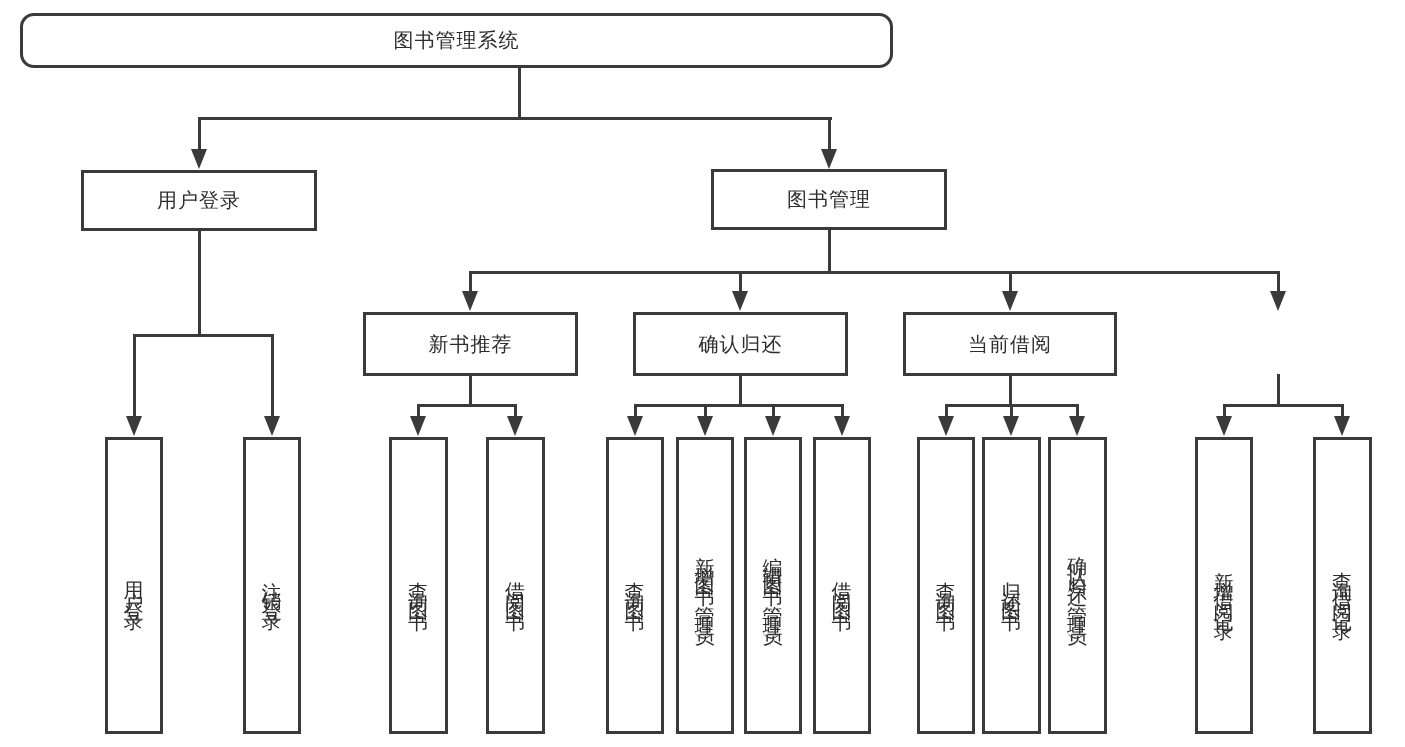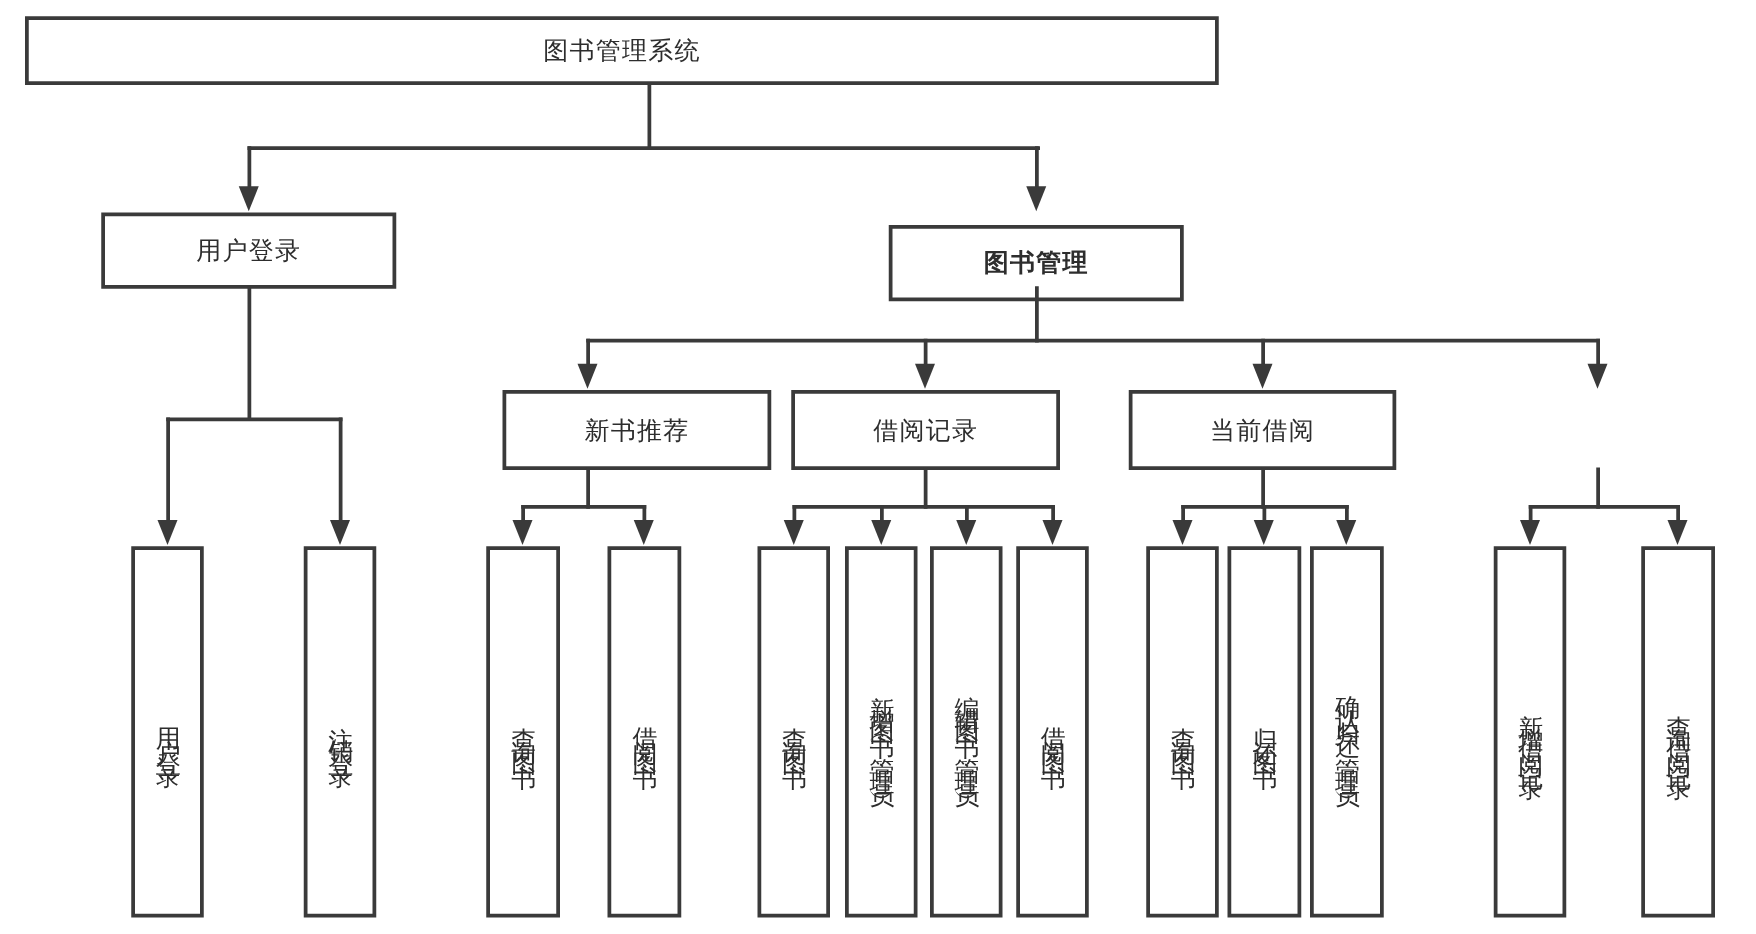--- a/index.html
+++ b/index.html
@@ -50,27 +50,27 @@
     letter-spacing:1px;
     z-index:5;
     white-space:nowrap;
   }
 </style>
 </head>
 <body>
 
 <div class="canvas">
 
-  <div class="box" style="left:20px;top:13px;width:955px;height:55px;">图书管理系统</div>
+  <div class="box" style="left:20px;top:13px;width:873px;height:55px;border-radius:14px;">图书管理系统</div>
 
   <div class="box" style="left:81px;top:170px;width:236px;height:61px;">用户登录</div>
-  <div class="box" style="left:711px;top:180px;width:236px;height:61px;font-weight:bold;">图书管理</div>
+  <div class="box" style="left:711px;top:169px;width:236px;height:61px;">图书管理</div>
 
-  <div class="box" style="left:363px;top:312px;width:215px;height:64px;margin-left:39px;">新书推荐</div>
-  <div class="box" style="left:633px;top:312px;width:215px;height:64px;">借阅记录</div>
+  <div class="box" style="left:363px;top:312px;width:215px;height:64px;">新书推荐</div>
+  <div class="box" style="left:633px;top:312px;width:215px;height:64px;">确认归还</div>
   <div class="box" style="left:903px;top:312px;width:214px;height:64px;text-align:center;">当前借阅</div>
 
   <div class="box leaf" style="left:105px;top:437px;width:58px;height:297px;">用户登录</div>
   <div class="box leaf" style="left:243px;top:437px;width:58px;height:297px;">注销登录</div>
 
   <div class="box leaf" style="left:389px;top:437px;width:59px;height:297px;">查询图书</div>
   <div class="box leaf" style="left:486px;top:437px;width:59px;height:297px;">借阅图书</div>
 
   <div class="box leaf" style="left:606px;top:437px;width:58px;height:297px;">查询图书</div>
   <div class="box leaf" style="left:676px;top:437px;width:58px;height:297px;">新增图书（管理员）</div>

